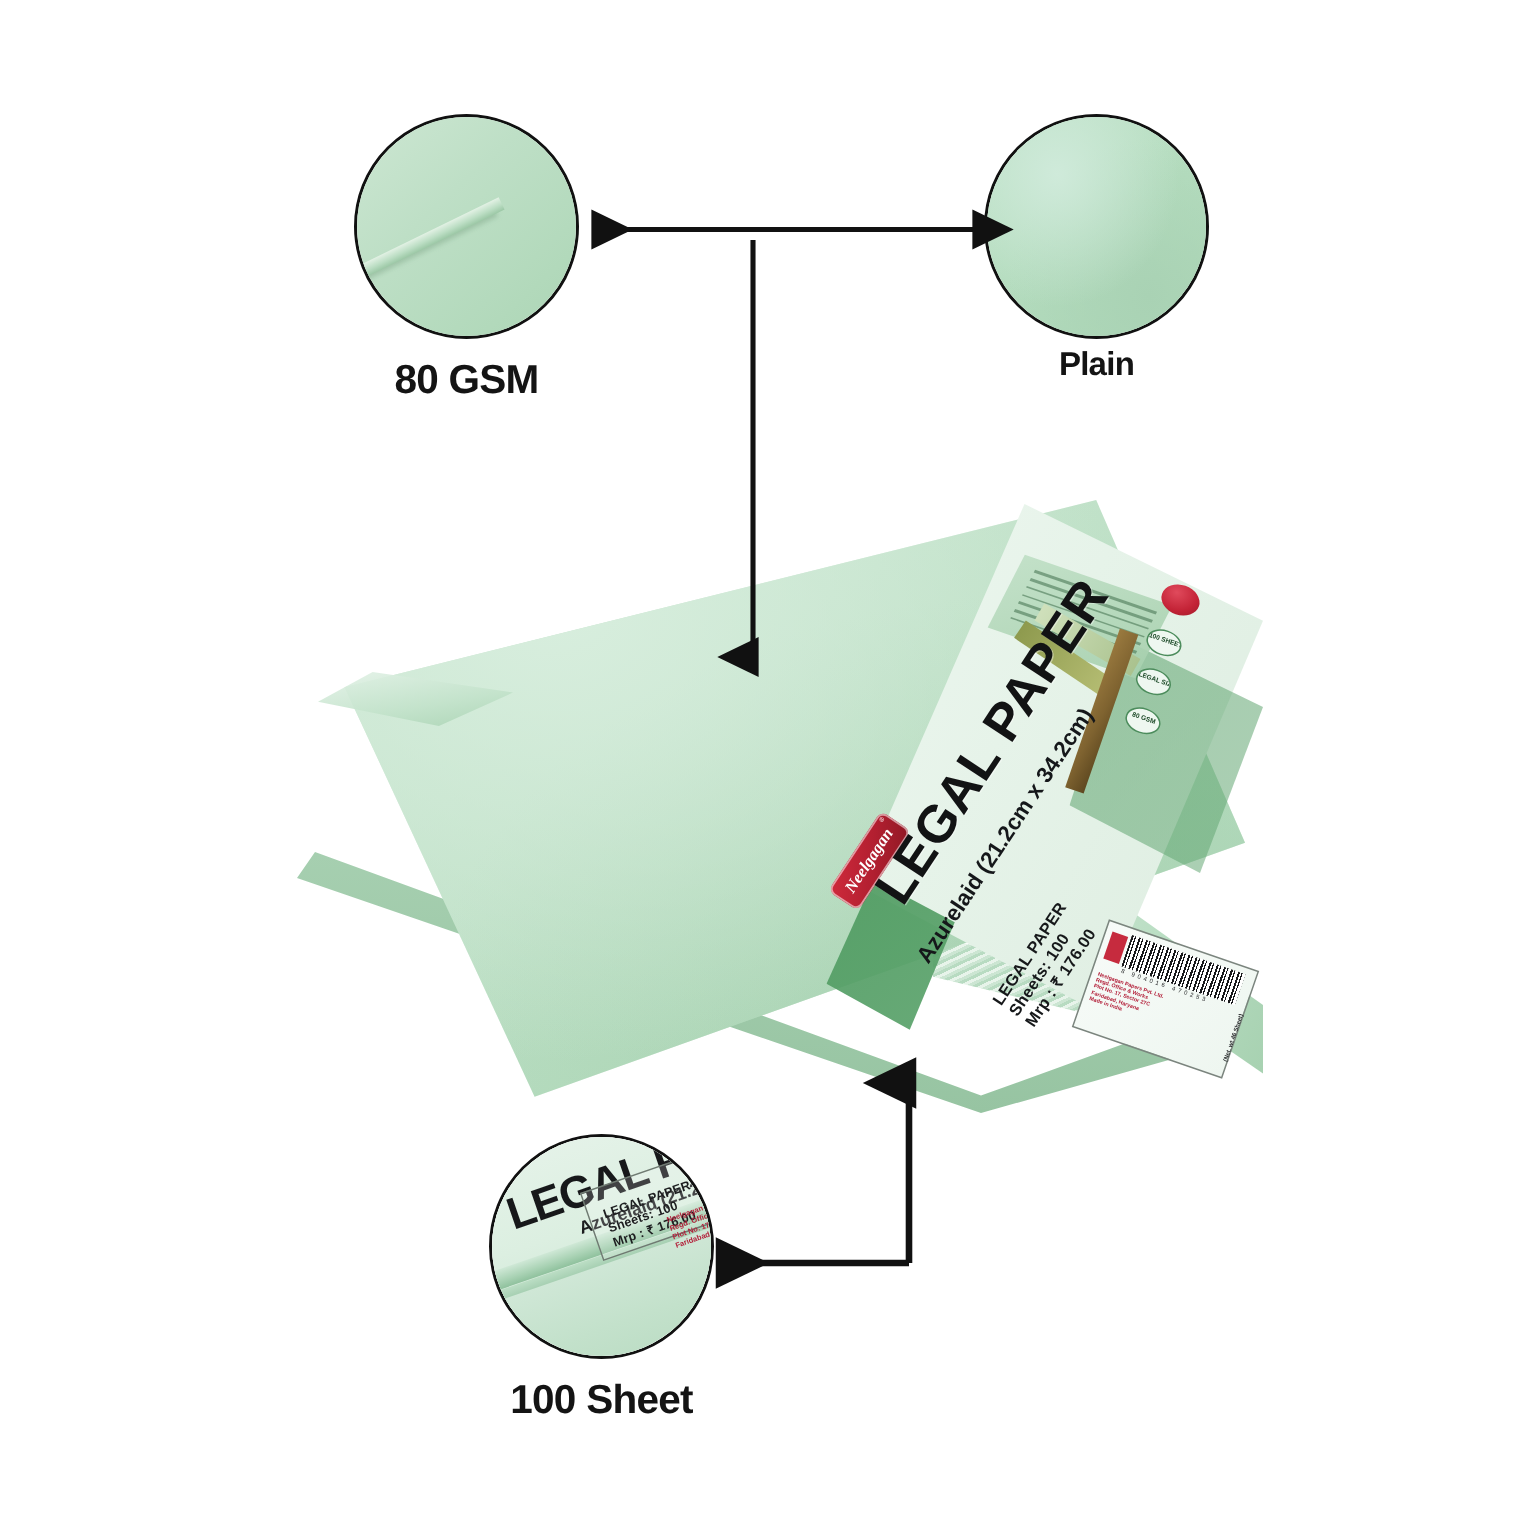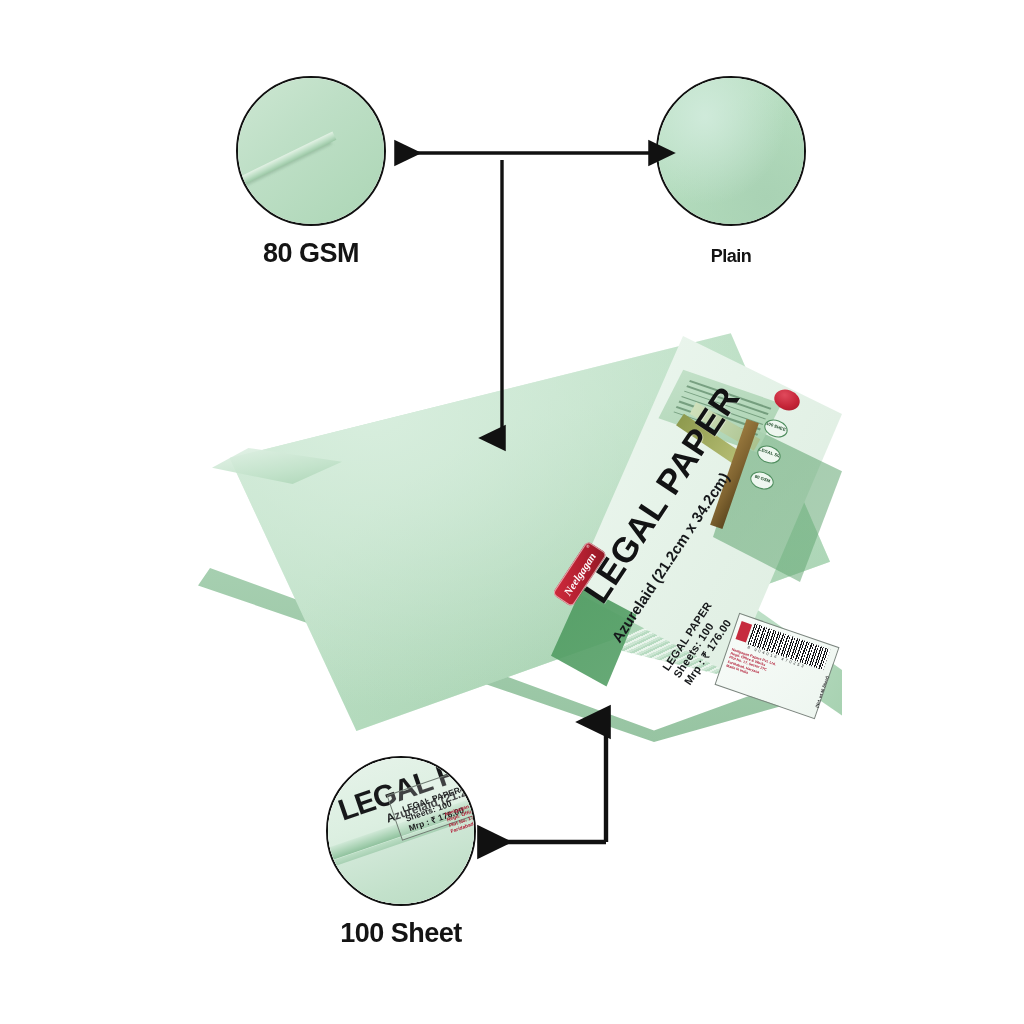--- a/index.html
+++ b/index.html
@@ -534,21 +534,21 @@
       <div class="sheet-shadow"></div>
       <div class="sheet-edge"></div>
     </div>
     <div class="callout-label" style="left:211px; top:238px; width:200px; font-size:27px;">80 GSM</div>
   </div>
 
   <div class="callout">
     <div class="callout-circle" id="c-plain">
       <div class="plain-face"></div>
     </div>
-    <div class="callout-label" style="left:631px; top:246px; width:200px; font-size:18px;">Plain</div>
+    <div class="callout-label" style="left:631px; top:230px; width:200px; font-size:22px;">Plain</div>
   </div>
 
   <div class="callout">
     <div class="callout-circle" id="c-sheet">
       <div class="zoom-wrap">
         <div class="z-white"></div>
         <div class="z-band"></div>
         <div class="z-band2"></div>
         <div class="z-below"></div>
         <div class="z-bigtext">LEGAL PAPER</div>

